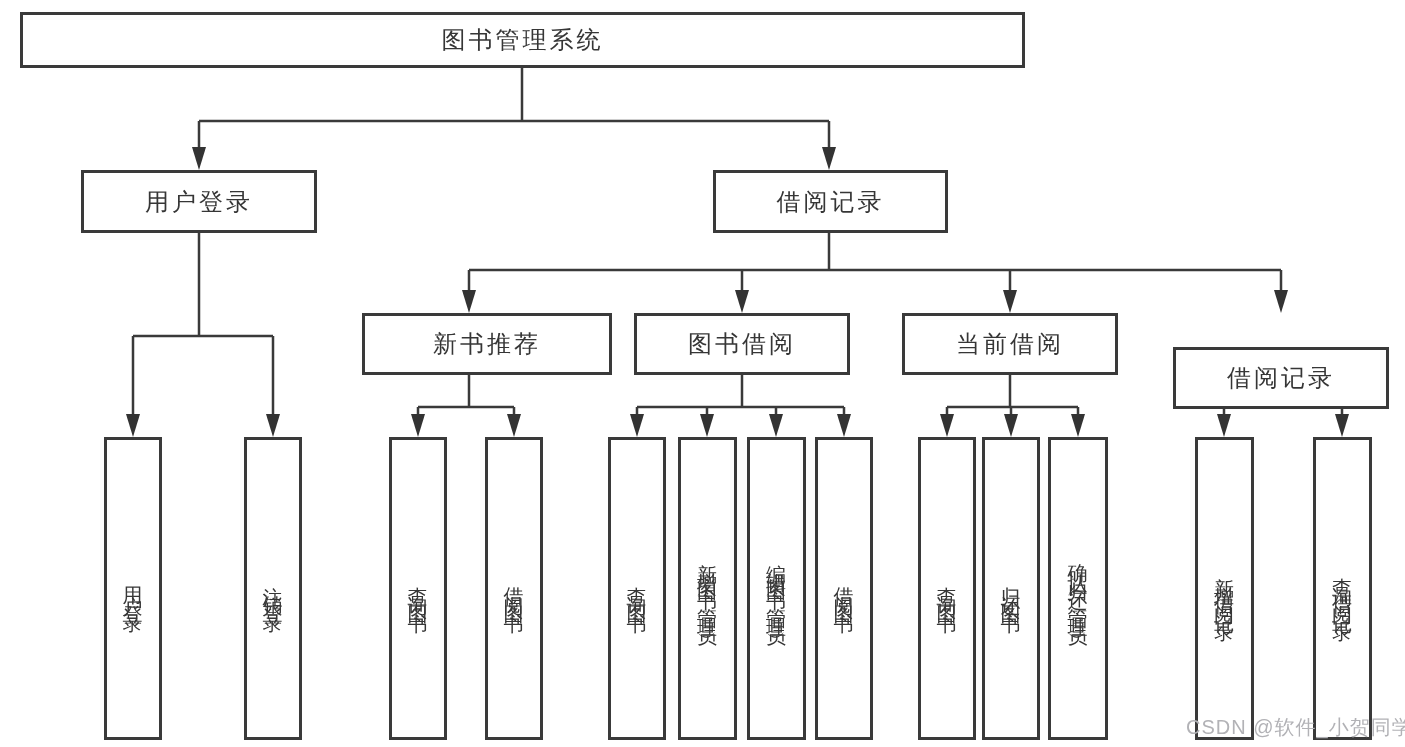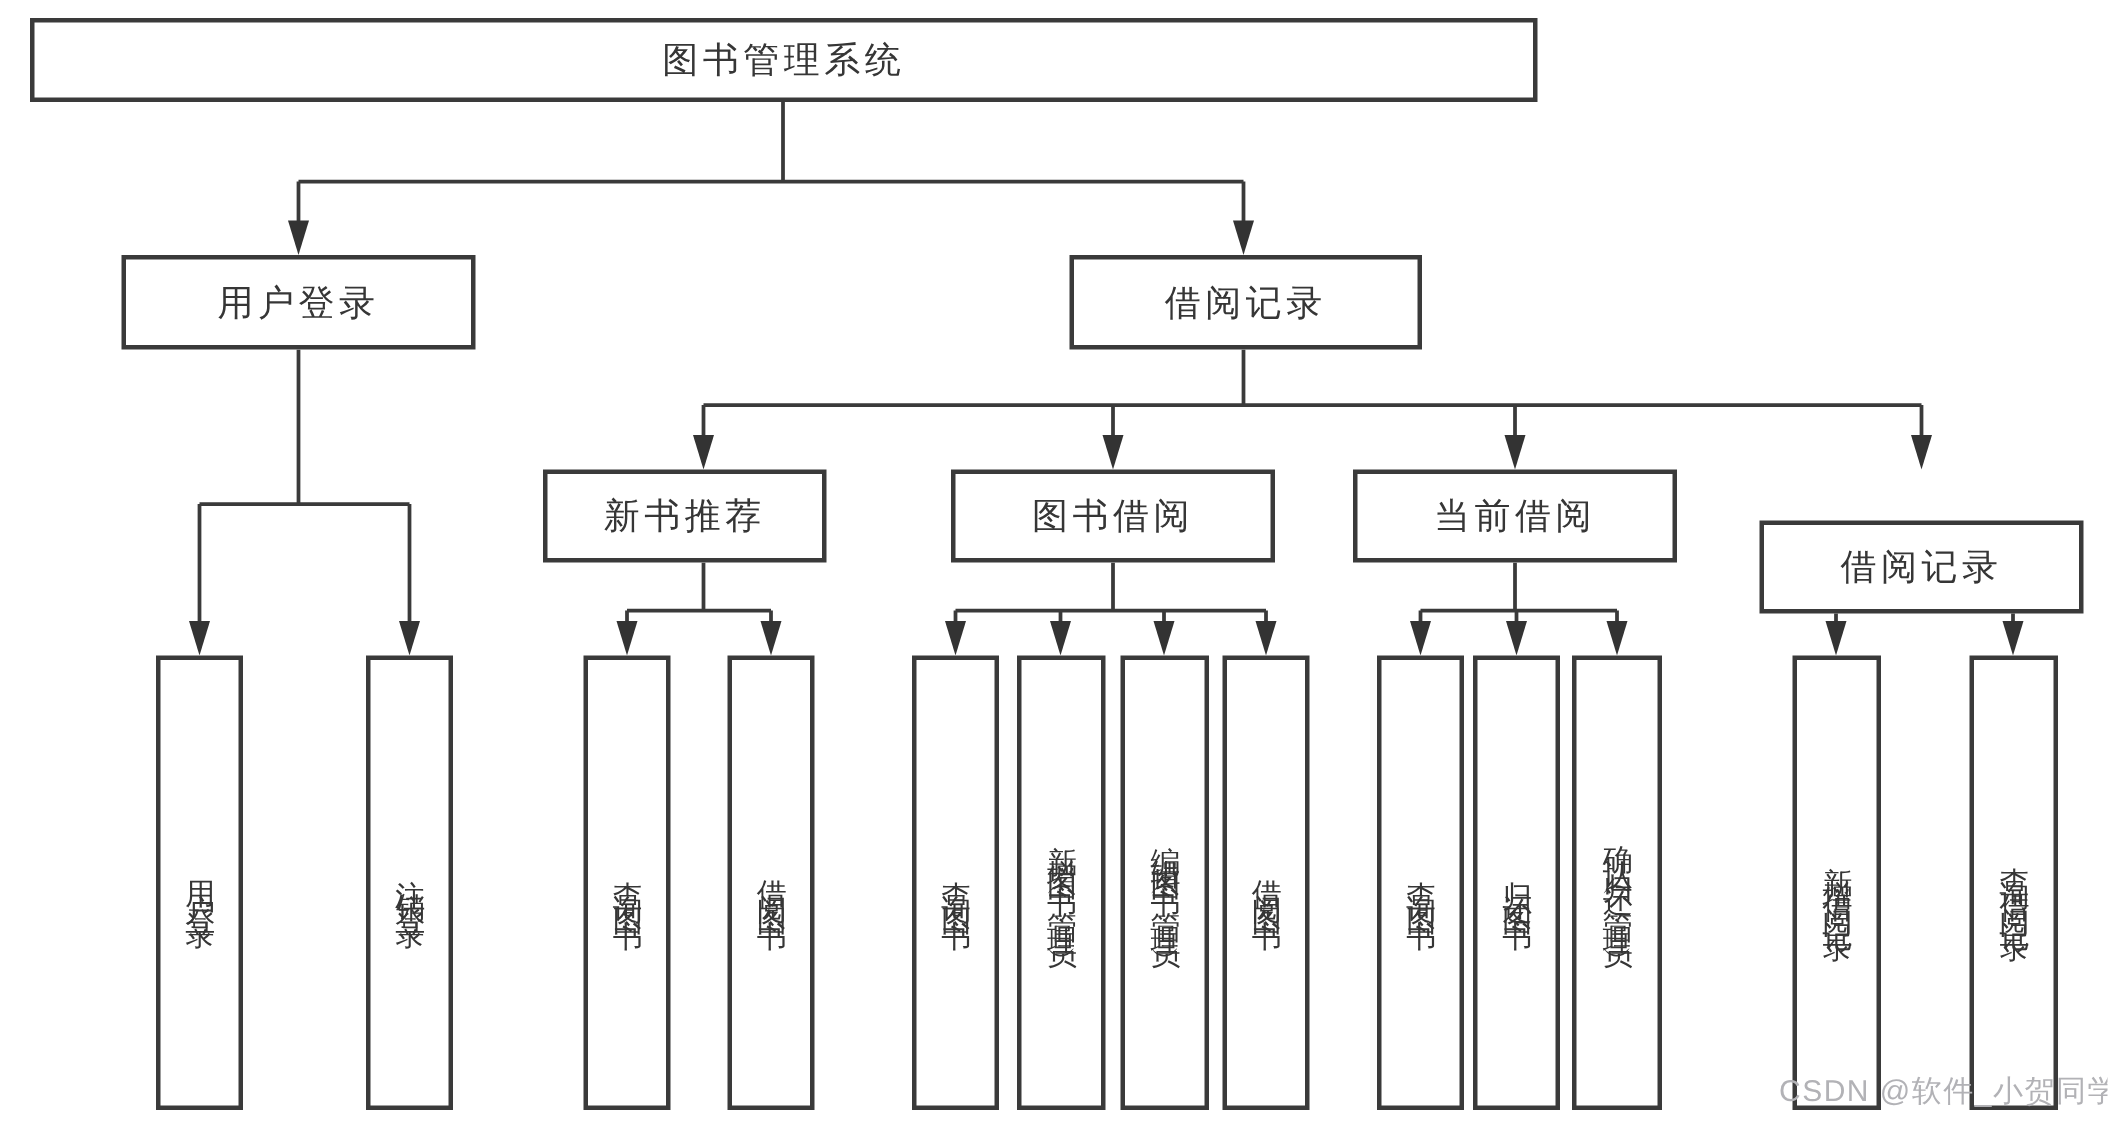--- a/index.html
+++ b/index.html
@@ -52,21 +52,21 @@
       <polygon points="1217,414 1231,414 1224,437"></polygon>
       <polygon points="1335,414 1349,414 1342,437"></polygon>
     </g>
   </svg>
 
   <div class="node h-node" style="left:20px;top:12px;width:1005px;height:56px;">图书管理系统</div>
 
   <div class="node h-node" style="left:81px;top:170px;width:236px;height:63px;">用户登录</div>
   <div class="node h-node" style="left:713px;top:170px;width:235px;height:63px;">借阅记录</div>
 
-  <div class="node h-node" style="left:362px;top:313px;width:189px;height:62px;">新书推荐</div>
+  <div class="node h-node" style="left:362px;top:313px;width:250px;height:62px;">新书推荐</div>
   <div class="node h-node" style="left:634px;top:313px;width:216px;height:62px;text-align:center;">图书借阅</div>
   <div class="node h-node" style="left:902px;top:313px;width:216px;height:62px;text-align:center;">当前借阅</div>
   <div class="node h-node" style="left:1173px;top:313px;width:216px;height:62px;margin-top:34px;">借阅记录</div>
 
   <div class="node v-node" style="left:104px;top:437px;width:58px;height:303px;">用户登录</div>
   <div class="node v-node" style="left:244px;top:437px;width:58px;height:303px;">注销登录</div>
 
   <div class="node v-node" style="left:389px;top:437px;width:58px;height:303px;">查询图书</div>
   <div class="node v-node" style="left:485px;top:437px;width:58px;height:303px;">借阅图书</div>
 

